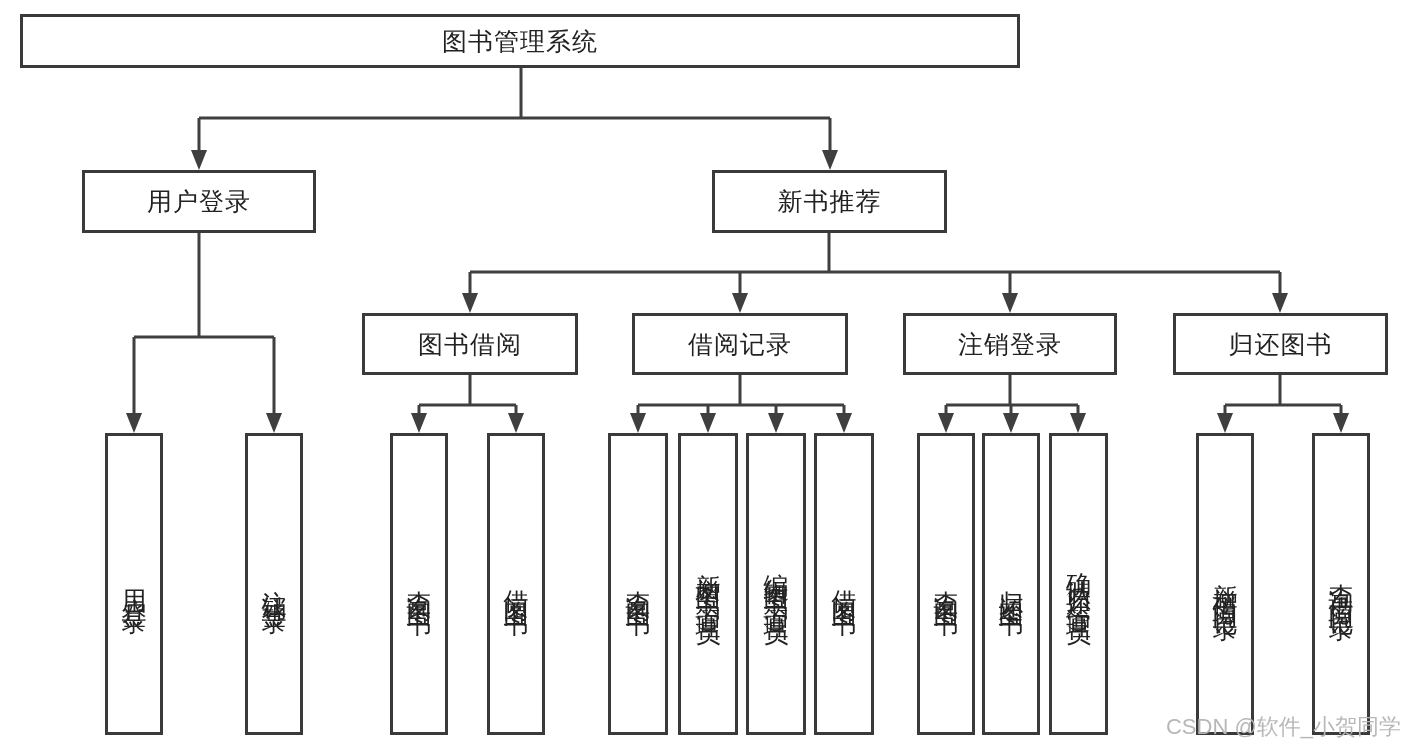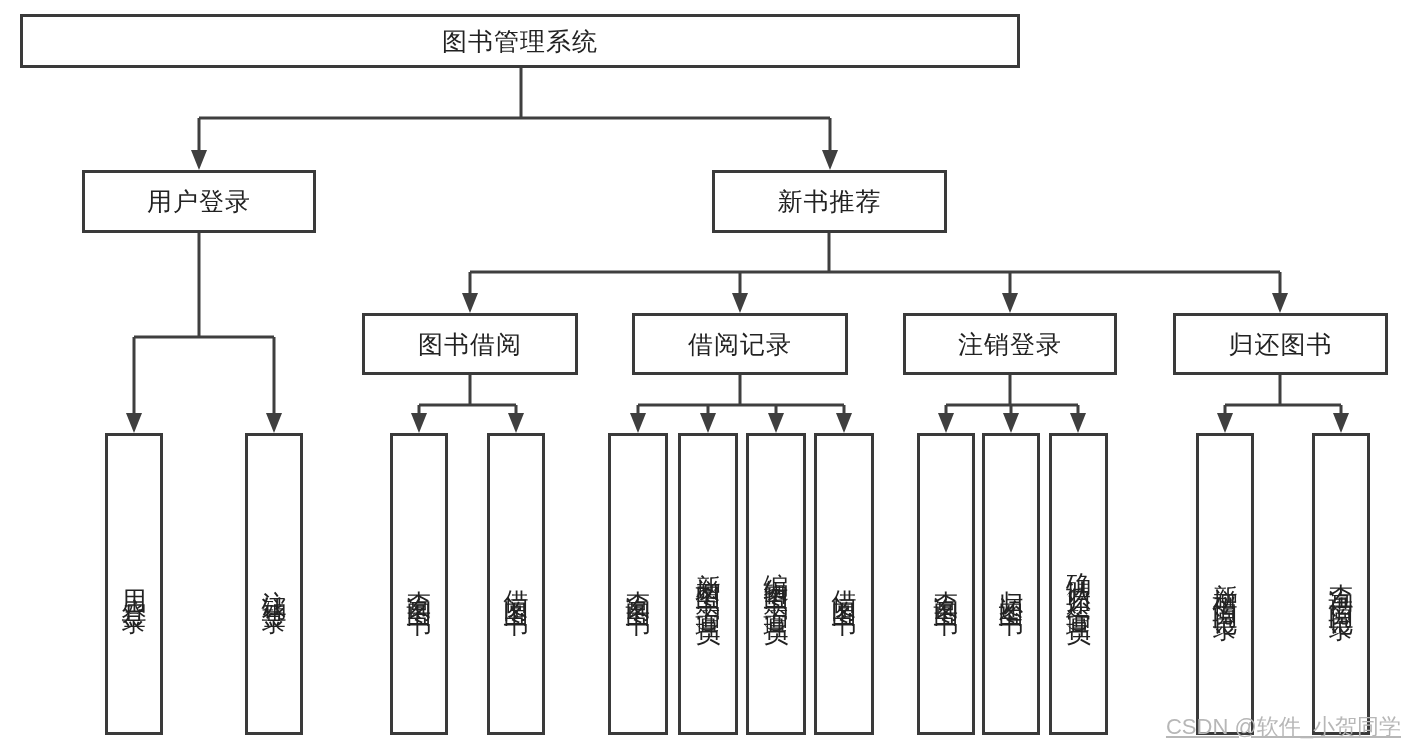--- a/index.html
+++ b/index.html
@@ -53,21 +53,20 @@
     max-height:292px;
   }
   #watermark{
     position:absolute;
     right:4px;
     bottom:5px;
     font-size:22px;
     color:var(--watermark);
     z-index:3;
     white-space:nowrap;
-    text-decoration:underline;
   }
   .conn{
     stroke:var(--line);
     stroke-width:3;
     fill:none;
   }
   .arrow{
     fill:var(--line);
     stroke:none;
   }

